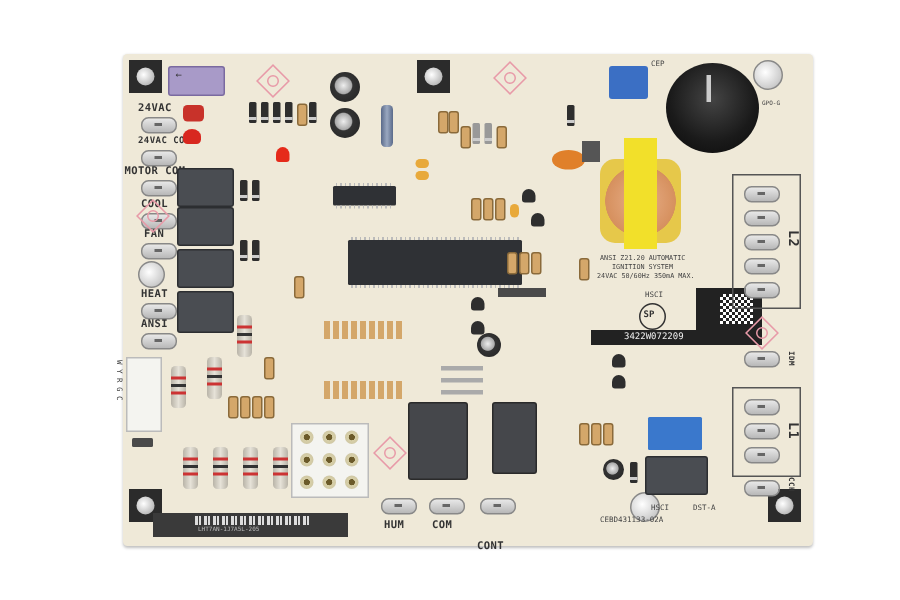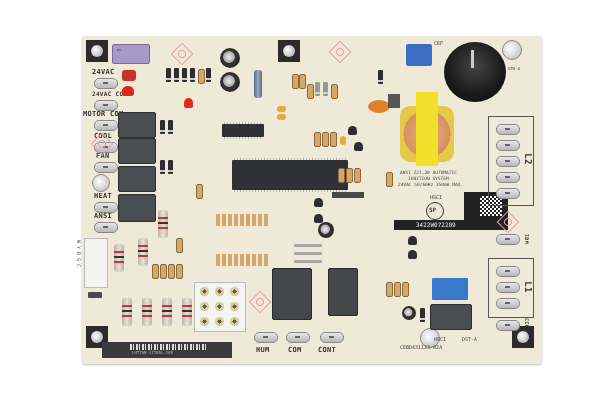--- a/index.html
+++ b/index.html
@@ -166,21 +166,21 @@
   <div class="abs" style="left:20px;top:306px;width:130px;height:16px;background:#3a3a3a;">
     <div class="abs" style="left:28px;top:2px;width:76px;height:6px;background:repeating-linear-gradient(90deg,#ddd 0 2px,transparent 2px 3px,#ddd 3px 4px,transparent 4px 6px);"></div>
     <span class="abs" style="left:30px;top:8px;font-size:4px;color:#bbb;">LHT7AN-1J7A5L-205</span>
   </div>
 
   <div class="tab" style="left:172px;top:296px;"></div>
   <div class="silk" style="left:174px;top:310px;">HUM</div>
   <div class="tab" style="left:204px;top:296px;"></div>
   <div class="silk" style="left:206px;top:310px;">COM</div>
   <div class="tab" style="left:238px;top:296px;"></div>
-  <div class="silk" style="left:236px;top:310px;">CONT</div>
+  <div class="silk" style="left:236px;top:324px;">CONT</div>
 
   <div class="abs" style="left:324px;top:8px;width:26px;height:22px;background:#3b6fc4;border-radius:2px;"></div>
   <div class="silk-sm" style="left:352px;top:4px;font-size:5px;">CEP</div>
 
   <div class="abs" style="left:362px;top:6px;width:62px;height:60px;border-radius:50%;background:radial-gradient(circle at 50% 40%,#444,#1a1a1a 60%,#0a0a0a);">
     <div class="abs" style="left:27px;top:8px;width:3px;height:18px;background:#ccc;"></div>
   </div>
   <div class="silk-sm" style="left:426px;top:30px;font-size:4px;">GPO-G</div>
 
   <div class="abs" style="left:318px;top:70px;width:54px;height:56px;border-radius:10px;background:radial-gradient(circle,#e8b08a,#d6905e 60%,#e6c84a 61%);"></div>

